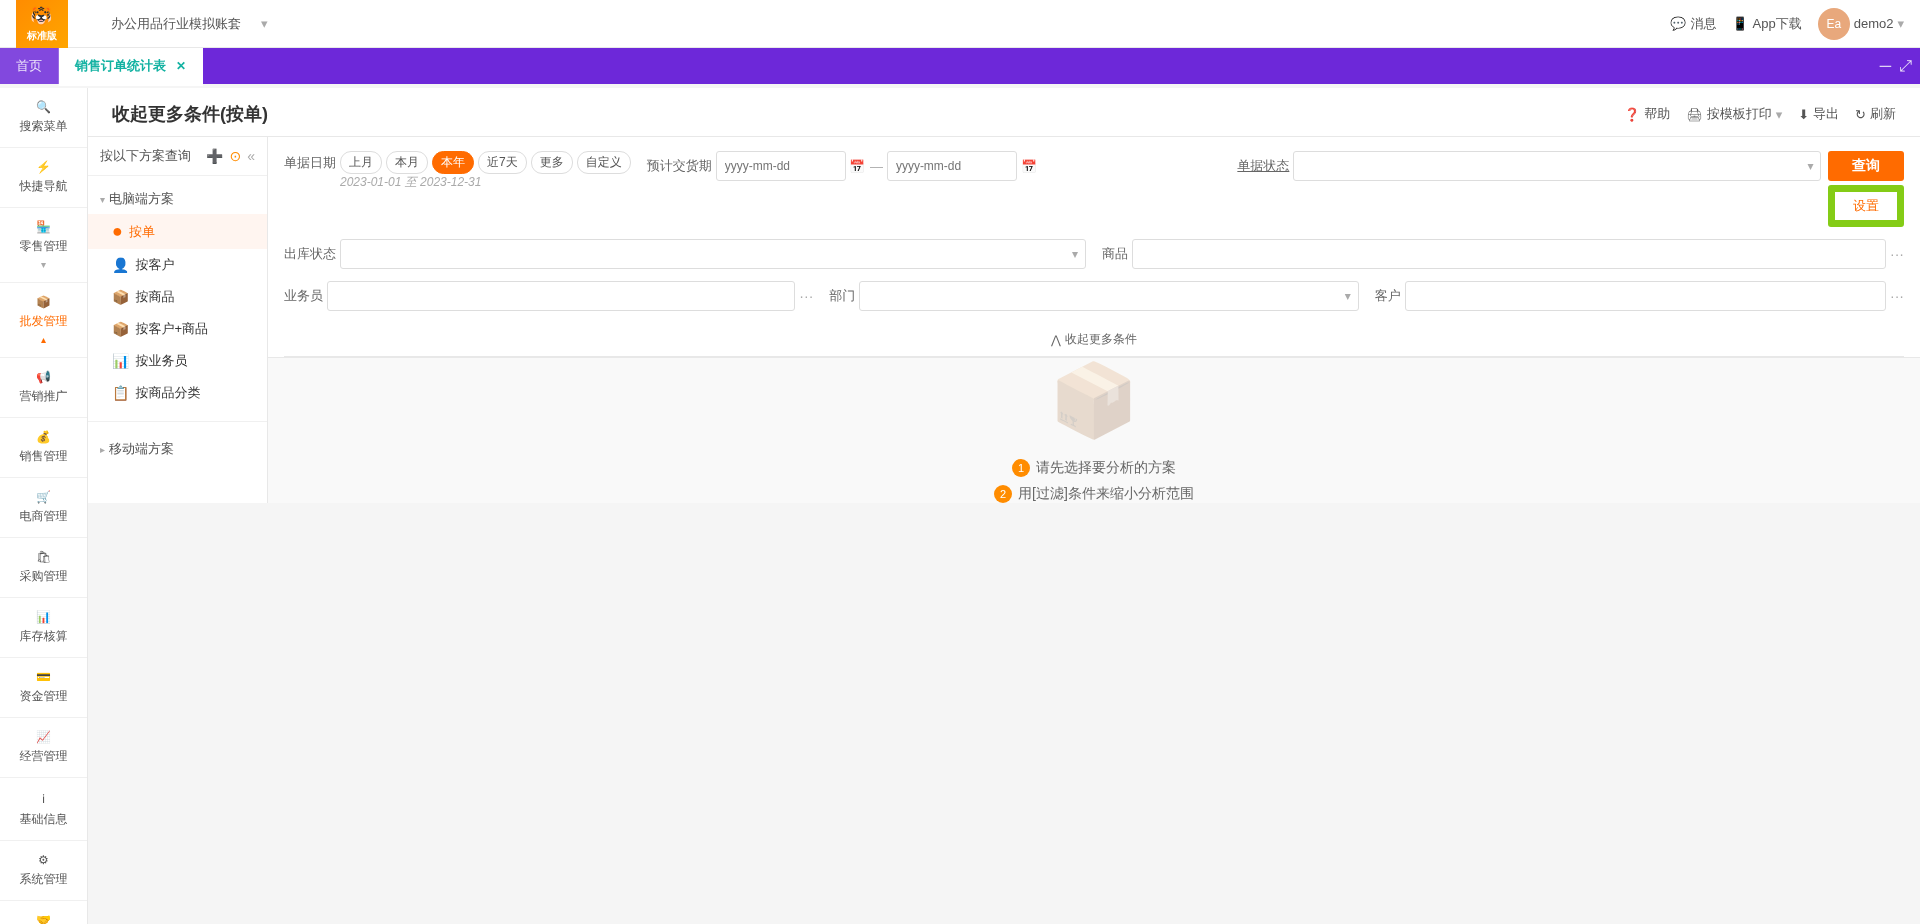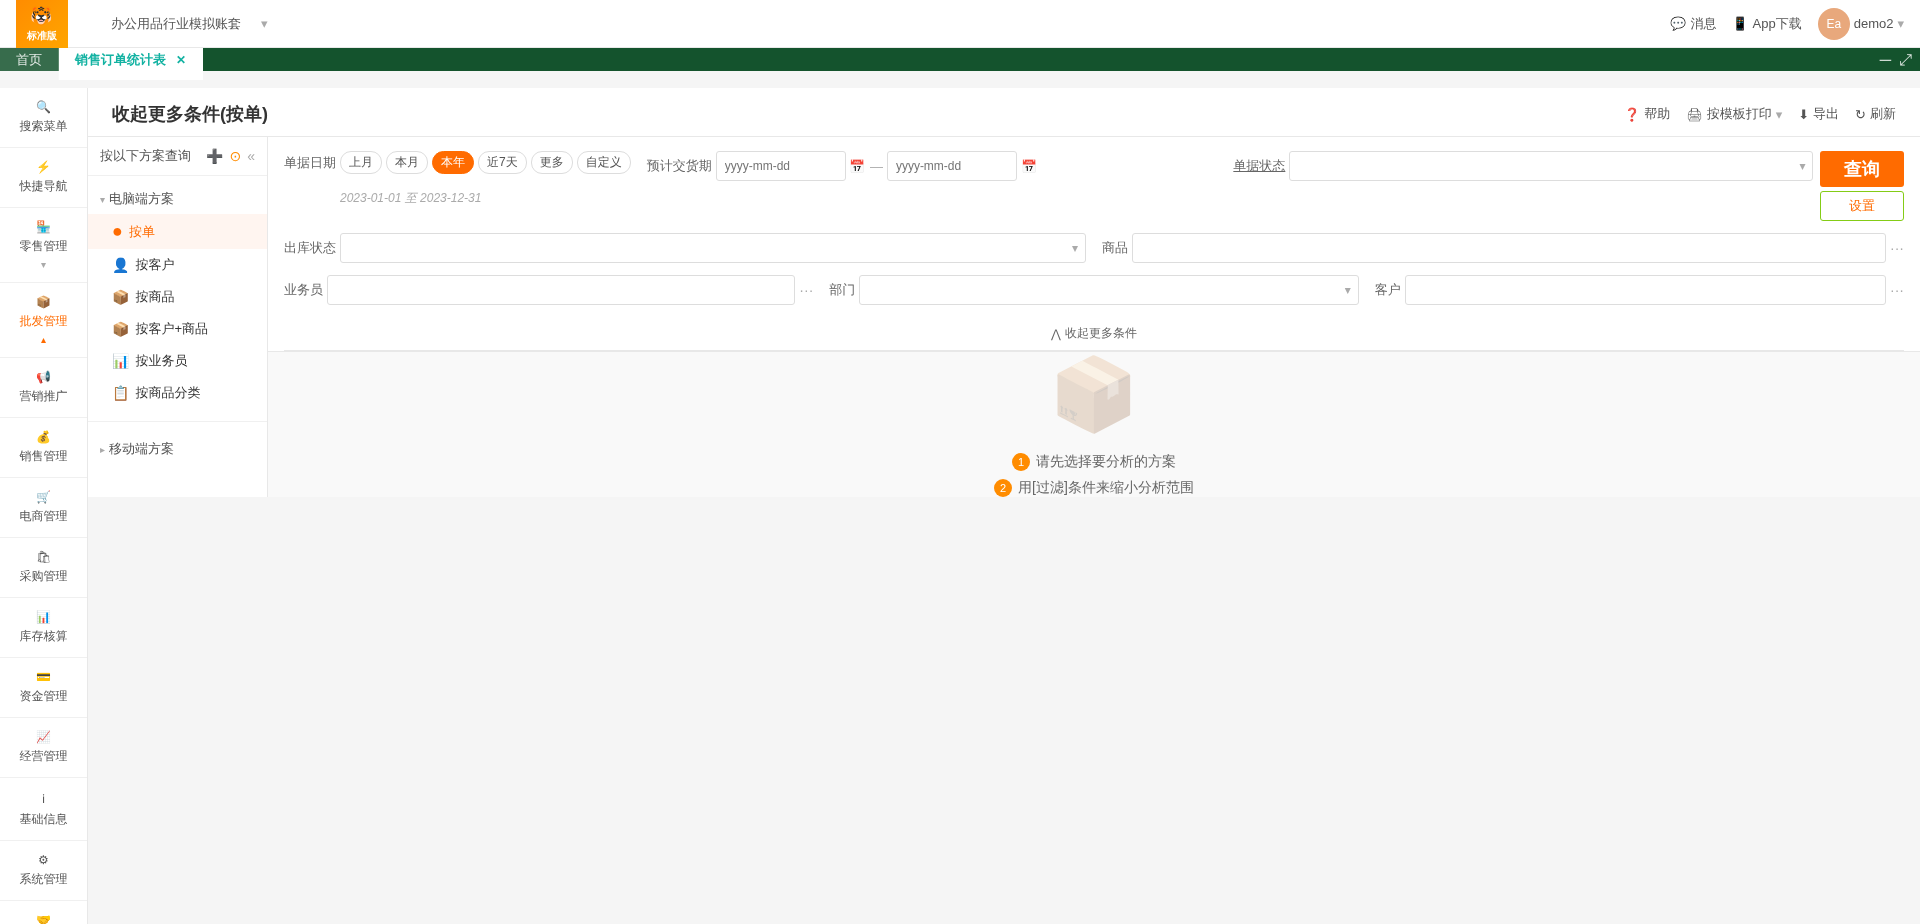--- a/index.html
+++ b/index.html
@@ -27,22 +27,22 @@
     .app-selector {
       display: flex; align-items: center; gap: 20px;
       color: #555; font-size: 13px; cursor: pointer; margin-left: 35px;
     }
     .top-header-right { display: flex; align-items: center; gap: 16px; }
     .header-action { display: flex; align-items: center; gap: 4px; color: #555; cursor: pointer; font-size: 13px; }
     .avatar { width: 32px; height: 32px; border-radius: 50%; background: #e8a87c; display: flex; align-items: center; justify-content: center; color: #fff; font-size: 12px; }
 
     
     .tab-bar {
-      height: 23px;
-      background: #14532d;
+      height: 36px;
+      background: #6d28d9;
       display: flex;
       align-items: center;
       padding: 0 0;
       position: fixed; top: 48px; left: 0; right: 0; z-index: 99;
     }
     .tab-item {
       height: 40px; display: flex; align-items: center; padding: 0 16px;
       color: rgba(255,255,255,0.85); cursor: pointer; font-size: 13px; gap: 6px;
       border-right: 1px solid rgba(255,255,255,0.2);
     }
@@ -113,24 +113,24 @@
 
     .collapse-bar {
       display: flex; align-items: center; justify-content: center;
       padding: 8px; color: #666; cursor: pointer; font-size: 12px; gap: 4px;
       background: #fff; border-bottom: 1px solid #e8e8e8;
     }
 
     
     .query-btn {
       background: #ff6b00; color: #fff; border: none; border-radius: 3px;
-      padding: 6px 24px; cursor: pointer; font-size: 18px; font-weight: bold;
+      padding: 6px 24px; cursor: pointer; font-size: 14px; font-weight: bold;
     }
     .settings-btn {
-      background: #fff; color: #ff6b00; border: 1px solid #84cc16; border-radius: 3px;
+      background: #fff; color: #ff6b00; border: 7px solid #84cc16; border-radius: 3px;
       padding: 5px 16px; cursor: pointer; font-size: 13px;
     }
 
     
     .left-panel {
       width: 180px;
       background: #fff;
       border-right: 1px solid #e8e8e8;
       flex-shrink: 0;
       overflow-y: auto;
@@ -387,21 +387,21 @@
           </div>
         </div>
       </div>
 
       <div class="main-content">
 
         <div style="background:#fff;padding:14px 16px 0 16px;border-bottom:1px solid #e8e8e8;">
 
           <div style="display:flex;align-items:flex-start;gap:16px;margin-bottom:12px;">
 
-            <div style="display:flex;flex-direction:column;gap:16px;min-width:320px;">
+            <div style="display:flex;flex-direction:column;gap:0;min-width:320px;">
               <div style="display:flex;align-items:center;gap:4px;">
                 <span style="color:#666;font-size:13px;white-space:nowrap;">单据日期</span>
                 <div class="btn-group-inline">
                   <button class="date-btn">上月</button>
                   <button class="date-btn">本月</button>
                   <button class="date-btn active">本年</button>
                   <button class="date-btn">近7天</button>
                   <button class="date-btn">更多</button>
                   <button class="date-btn">自定义</button>
                 </div>

